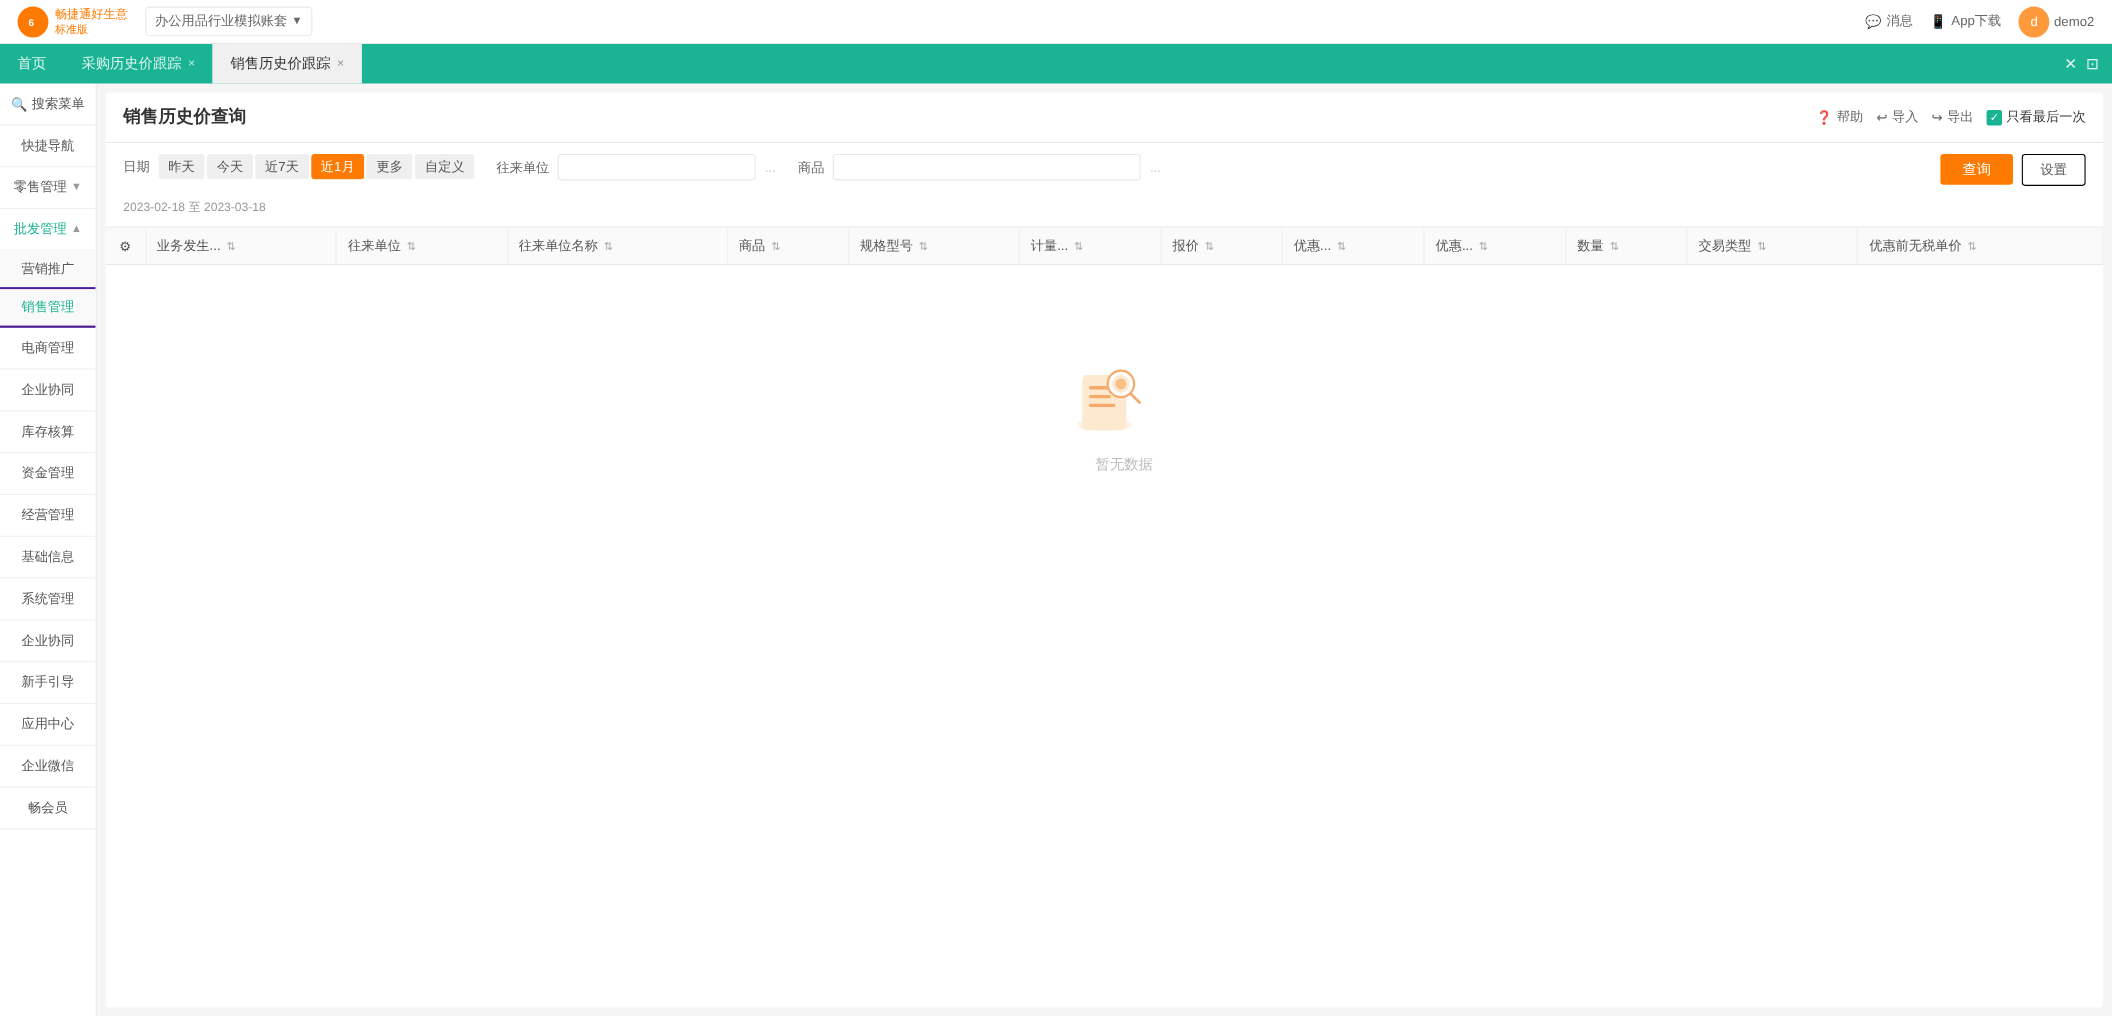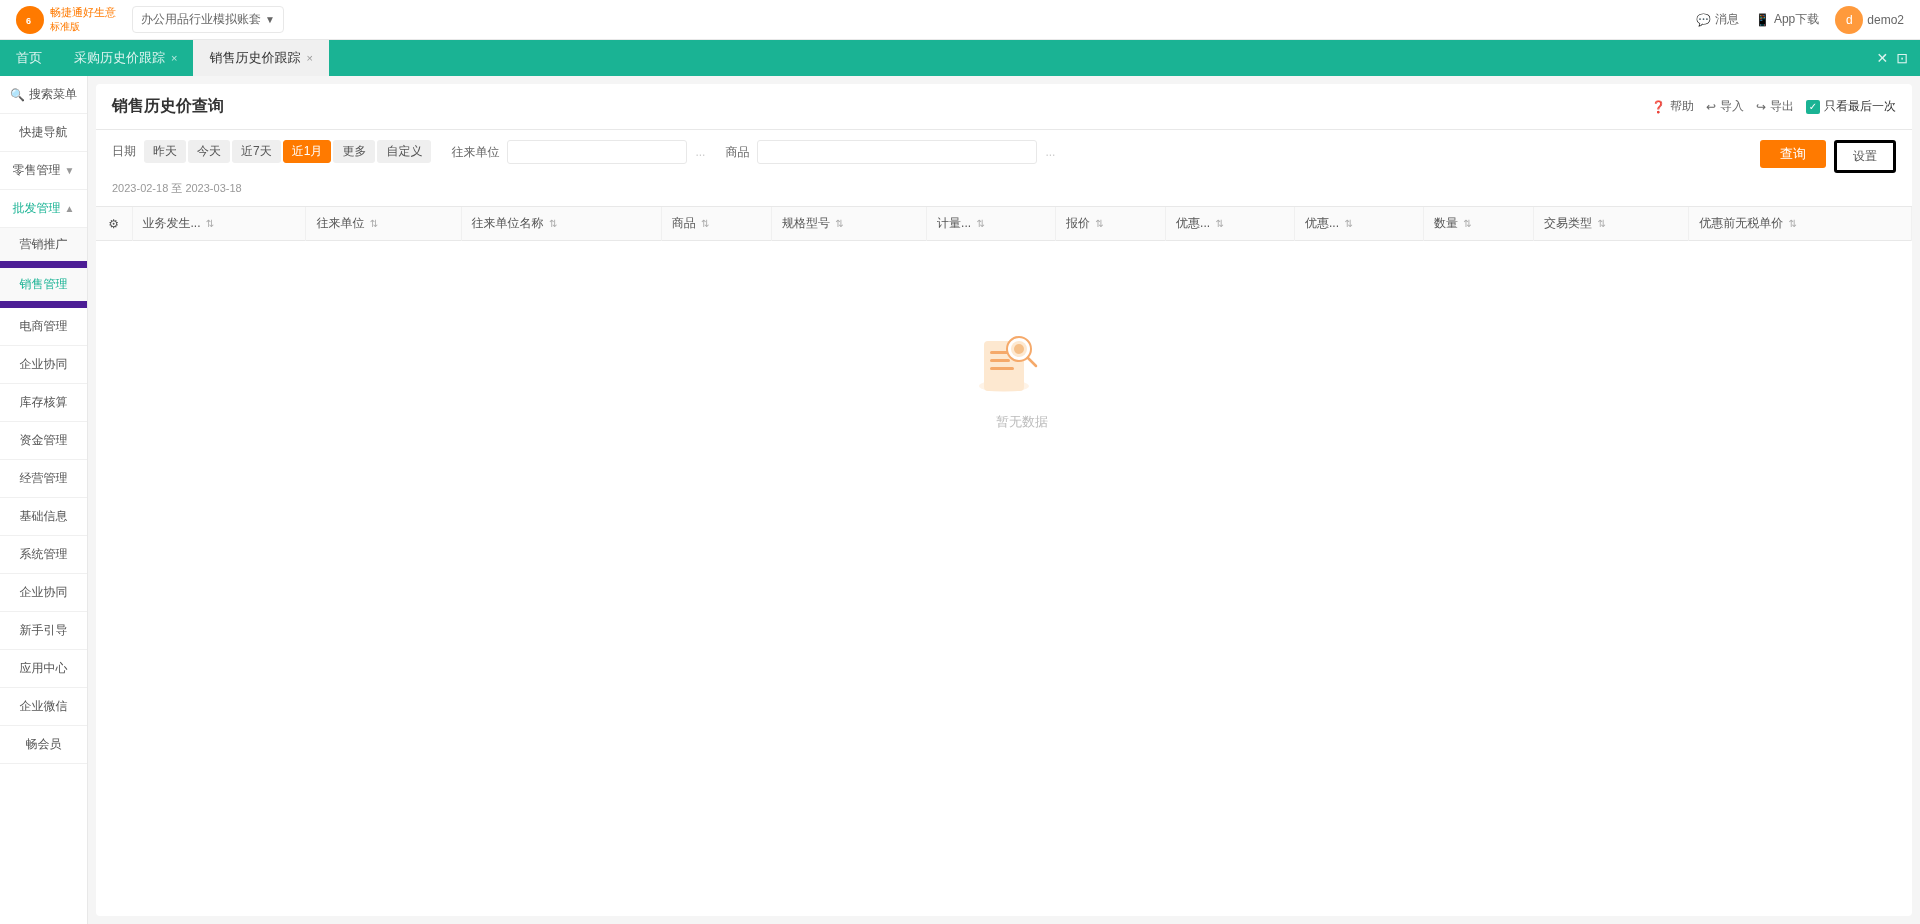--- a/index.html
+++ b/index.html
@@ -161,21 +161,21 @@
     }
 
     
     .sidebar-sub-item {
       padding: 8px 4px;
       text-align: center;
       cursor: pointer;
       font-size: 12px;
       color: #555;
       background: #f9f9f9;
-      border-bottom: 7px solid #4c1d95;
+      border-bottom: 2px solid #4c1d95;
     }
     .sidebar-sub-item.active { color: #1ab394; }
 
     
     .page-area {
       flex: 1;
       display: flex;
       flex-direction: column;
       overflow: hidden;
       background: #f5f5f5;
@@ -290,21 +290,21 @@
       color: white;
       border: none;
       border-radius: 3px;
       cursor: pointer;
       font-size: 13px;
     }
     .btn-settings {
       padding: 5px 16px;
       background: #fff;
       color: #555;
-      border: 3px solid #000000;
+      border: 1px solid #000000;
       border-radius: 3px;
       cursor: pointer;
       font-size: 12px;
     }
 
     
     .table-container {
       flex: 1;
       overflow: auto;
     }

